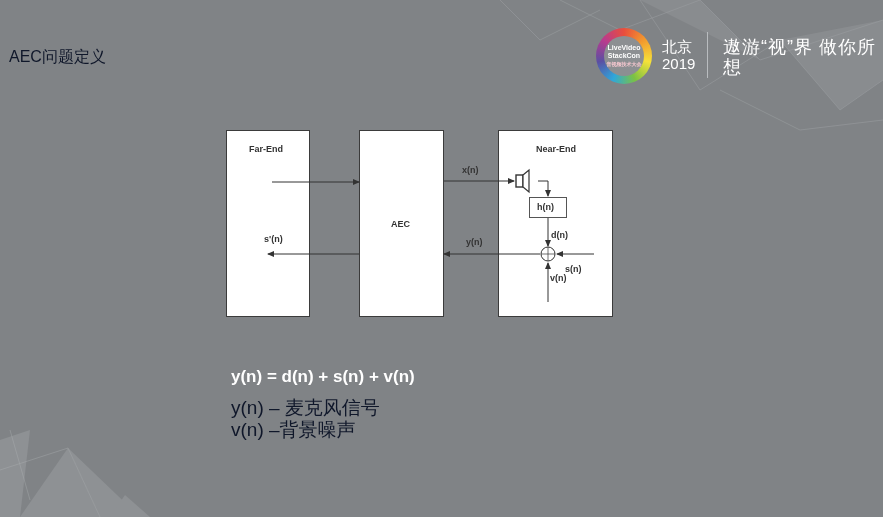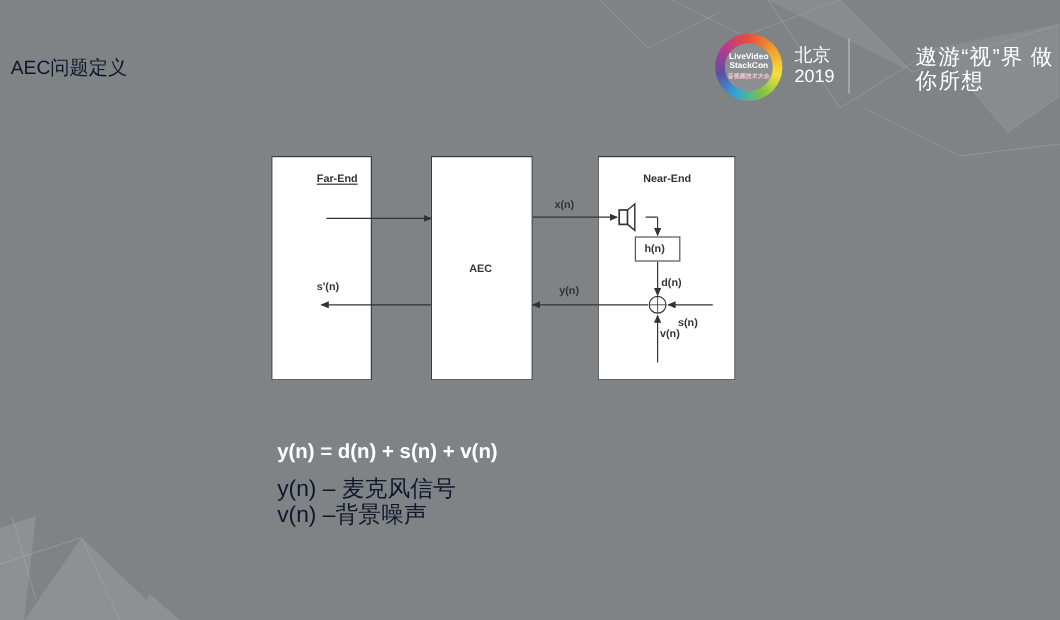--- a/index.html
+++ b/index.html
@@ -8,21 +8,21 @@
   .bg-poly{position:absolute;left:0;top:0;width:883px;height:517px;}
   .title{position:absolute;left:9px;top:47px;color:#0f172a;font-size:16px;letter-spacing:0px;}
   .logo{position:absolute;left:596px;top:28px;width:56px;height:56px;border-radius:50%;
     background:conic-gradient(#e94e3c,#f29a2e,#f6e13a,#7cc242,#2ea7dc,#5b4fa3,#b83b8e,#e94e3c);}
   .logo-inner{position:absolute;left:8px;top:8px;width:40px;height:40px;border-radius:50%;background:#8c8f92;
     color:#fff;font-size:7px;font-weight:bold;line-height:8px;text-align:center;display:flex;flex-direction:column;justify-content:center;}
   .logo-inner .cn{font-size:5px;color:#f7c8d0;}
   .city{position:absolute;left:662px;top:38px;color:#fff;font-size:15px;line-height:17px;}
   .divider{position:absolute;left:707px;top:32px;width:1px;height:46px;background:#b9bcbf;}
   .slogan{position:absolute;left:723px;top:37px;color:#fff;}
-  .slogan .cn{font-size:18px;line-height:20px;letter-spacing:1px;margin-left:40px;}
+  .slogan .cn{font-size:18px;line-height:20px;letter-spacing:1px;}
   .slogan .en{font-size:10px;line-height:12px;margin-top:1px;}
   .diagram{position:absolute;left:226px;top:130px;width:390px;height:190px;}
   .box{position:absolute;background:#fff;border:1px solid #3b3b3b;}
   .lbl{position:absolute;font-size:9px;color:#333;font-weight:bold;white-space:nowrap;}
   .formula{position:absolute;left:231px;top:367px;color:#fff;font-size:17px;font-weight:bold;}
   .defs{position:absolute;left:231px;top:397px;color:#0f172a;font-size:19px;line-height:22px;}
 </style>
 </head>
 <body>
 
@@ -91,21 +91,21 @@
       <circle cx="322" cy="124" r="7" fill="#fff"></circle>
       <line x1="315" y1="124" x2="329" y2="124" stroke-width="0.7"></line>
       <line x1="322" y1="117" x2="322" y2="131" stroke-width="0.7"></line>
       <rect x="290" y="45" width="7" height="12" fill="#fff" stroke-width="1.4"></rect>
       <polygon points="297,45 303,40 303,62 297,57" fill="#fff" stroke-width="1.2"></polygon>
     </g>
   </svg>
 
   <div class="box" style="left:303px;top:67px;width:36px;height:19px;border-color:#555;"></div>
 
-  <div class="lbl" style="left:38px;top:14px;text-decoration:underline;">Far-End</div>
+  <div class="lbl" style="left:23px;top:14px;">Far-End</div>
   <div class="lbl" style="left:165px;top:89px;font-weight:bold;">AEC</div>
   <div class="lbl" style="left:310px;top:14px;">Near-End</div>
   <div class="lbl" style="left:236px;top:35px;">x(n)</div>
   <div class="lbl" style="left:311px;top:72px;">h(n)</div>
   <div class="lbl" style="left:297px;top:100px;margin-left:28px;">d(n)</div>
   <div class="lbl" style="left:339px;top:110px;margin-top:24px;">s(n)</div>
   <div class="lbl" style="left:324px;top:143px;">v(n)</div>
   <div class="lbl" style="left:240px;top:107px;">y(n)</div>
   <div class="lbl" style="left:38px;top:104px;">s'(n)</div>
 </div>

